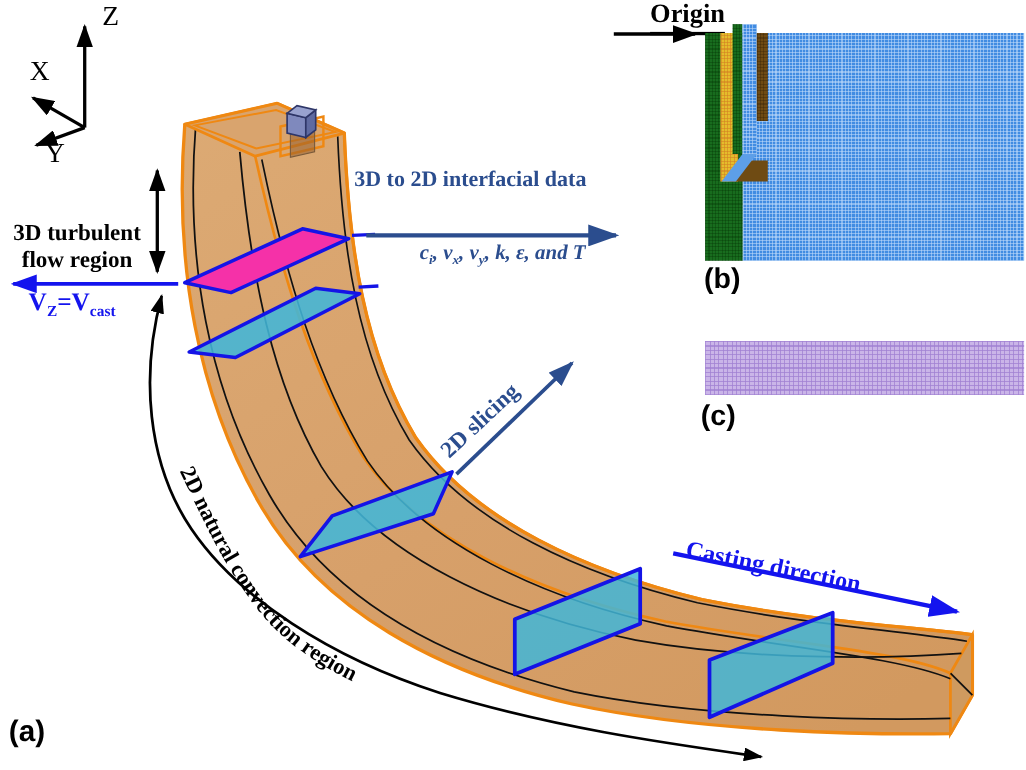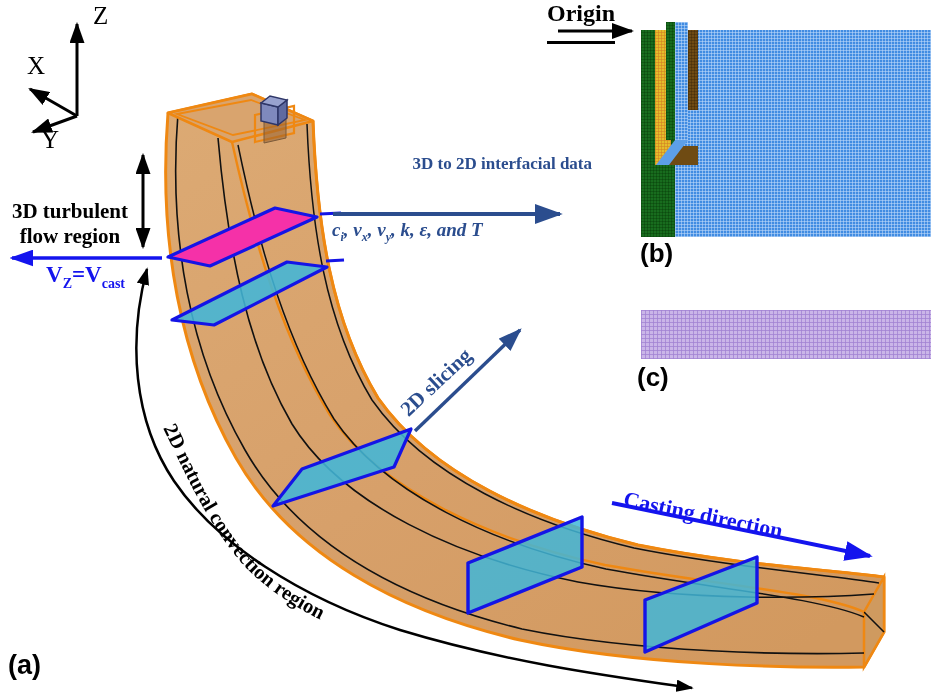--- a/index.html
+++ b/index.html
@@ -4,23 +4,23 @@
 <style>
   html,body{margin:0;padding:0;background:#ffffff;}
   #stage{position:relative;width:933px;height:700px;background:#ffffff;overflow:hidden;
          font-family:"Liberation Serif",serif;}
   .abs{position:absolute;}
   .axis-lbl{font-size:25px;font-family:"Liberation Serif",serif;color:#000;}
   .panel-lbl{font-family:"Liberation Sans",sans-serif;font-weight:bold;font-size:26px;color:#000;}
   .turb{width:148px;text-align:center;font-size:21px;line-height:25px;font-weight:bold;color:#000;}
   .vz{font-size:23px;font-weight:bold;color:#1414ee;}
   .vz sub{font-size:14px;}
-  .origin{font-size:24px;font-weight:bold;color:#000;border-bottom:3px solid #000;padding-bottom:14px;}
-  .trans{width:270px;text-align:right;font-size:17px;line-height:23px;font-weight:bold;color:#2b4d8e;}
-  .vars{width:250px;text-align:left;font-size:19px;font-weight:bold;font-style:italic;color:#2b4d8e;}
+  .origin{font-size:24px;font-weight:bold;color:#000;border-bottom:3px solid #000;padding-bottom:2px;margin-left:44px;}
+  .trans{width:270px;text-align:left;font-size:20px;line-height:23px;font-weight:bold;color:#2b4d8e;}
+  .vars{width:250px;text-align:center;font-size:19px;font-weight:bold;font-style:italic;color:#2b4d8e;}
   .vars sub{font-size:12px;}
   .slicing{font-size:21px;font-weight:bold;color:#2b4d8e;transform:rotate(-43deg);transform-origin:0 50%;white-space:nowrap;}
   .casting{font-size:22px;font-weight:bold;color:#1414ee;transform:rotate(11.5deg);transform-origin:0 50%;white-space:nowrap;}
   
   .grid-blue{background-color:#418ce2;background-image:
      repeating-linear-gradient(0deg,rgba(195,220,250,.55) 0 1px,transparent 1px 3px),
      repeating-linear-gradient(90deg,rgba(195,220,250,.55) 0 1px,transparent 1px 3px);}
   .grid-yellow{background-color:#e4bd2b;background-image:
      repeating-linear-gradient(0deg,rgba(210,125,35,.55) 0 1px,transparent 1px 3px),
      repeating-linear-gradient(90deg,rgba(210,125,35,.55) 0 1px,transparent 1px 3px);}
@@ -119,21 +119,21 @@
 
   <div class="abs axis-lbl" style="left:93px;top:2px;">Z</div>
   <div class="abs axis-lbl" style="left:27px;top:52px;">X</div>
   <div class="abs axis-lbl" style="left:41px;top:126px;">Y</div>
 
   <div class="abs turb" style="left:-4px;top:199px;">
     <div>3D turbulent</div>
     <div>flow region</div>
   </div>
 
-  <div class="abs vz" style="left:26px;top:262px;margin-left:20px;">
+  <div class="abs vz" style="left:26px;top:262px;">
     <span>V</span><sub>Z</sub><span>=V</span><sub>cast</sub>
   </div>
 
   <div class="abs trans" style="left:322px;top:152px;">
     <div>3D to 2D interfacial data</div>
   </div>
 
   <div class="abs vars" style="left:332px;top:219px;">
     <span>c</span><sub>i</sub><span>, </span><span>v</span><sub>x</sub><span>, </span><span>v</span><sub>y</sub><span>, </span><span>k</span><sub></sub><span>, </span><span>ε</span><sub></sub><span>, and </span><span>T</span><sub></sub><span></span>
   </div>

